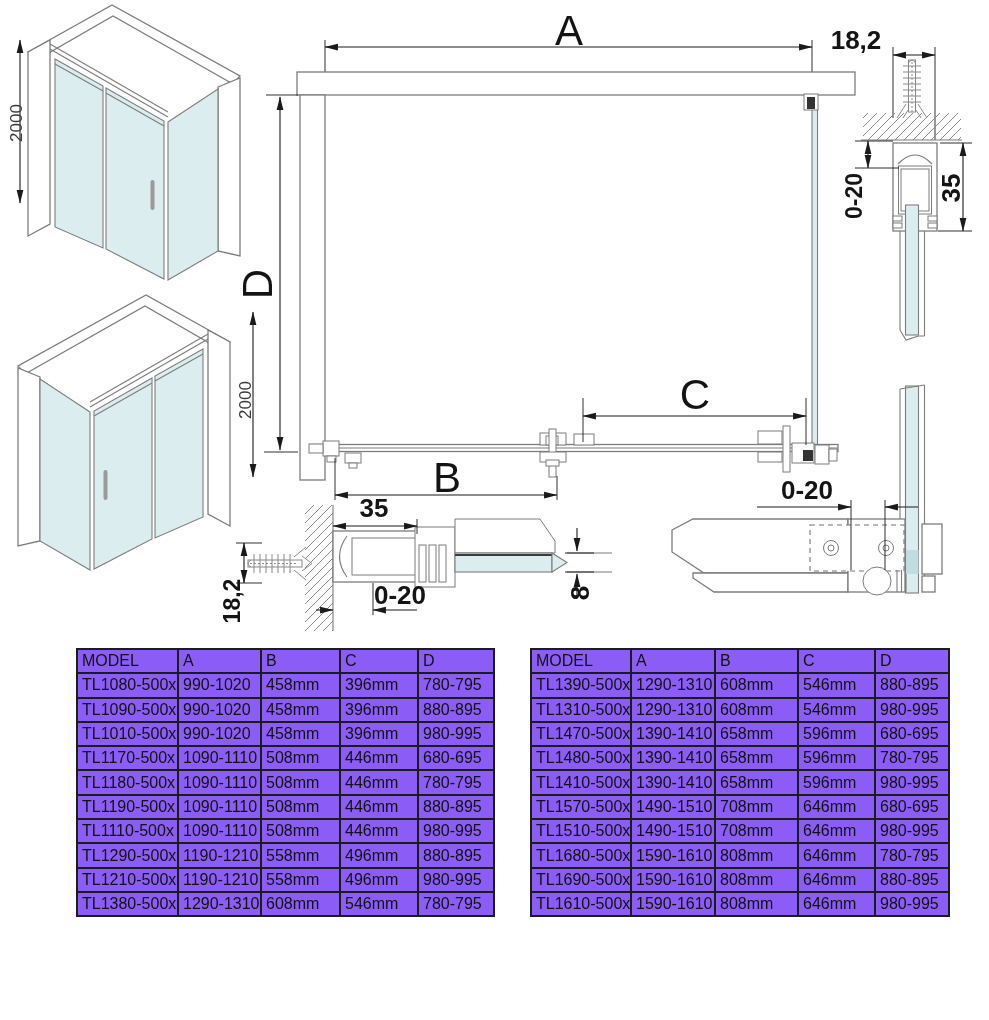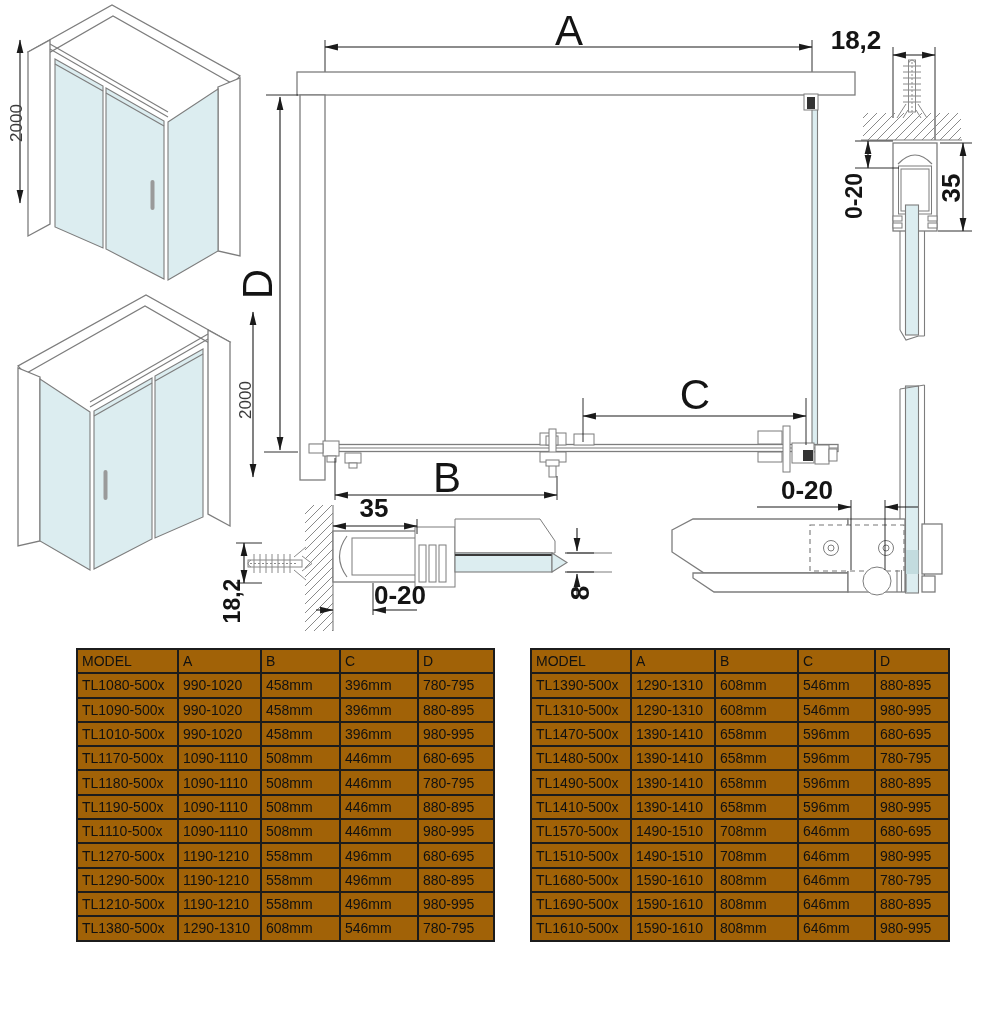--- a/index.html
+++ b/index.html
@@ -13,21 +13,21 @@
   .glass{fill:var(--glass);stroke:var(--line);stroke-width:1.1;}
   .dim{stroke:var(--dim);stroke-width:1.1;fill:none;}
   .ext{stroke:var(--dim);stroke-width:0.9;fill:none;}
   .dash{fill:#fff;stroke:#777;stroke-width:1.1;stroke-dasharray:5 4;}
   .dark{fill:#333;stroke:none;}
   .dimletter{font-size:42px;fill:#141414;}
   .dimnum{font-size:26px;font-weight:700;fill:#141414;}
   .dimnum-s{font-size:23px;font-weight:700;fill:#141414;}
   .isonum{font-size:17px;fill:#3a3a3a;}
   .spec-table{position:absolute;border-collapse:collapse;table-layout:fixed;
-              font-size:14px;color:#111;background:#a16207;padding-left:28px;}
+              font-size:16px;color:#111;background:#8b5cf6;padding-left:28px;}
   .spec-table th,.spec-table td{border:2px solid #1c1c1c;padding:0 0 0 4px;height:22.3px;
               font-weight:400;text-align:left;white-space:nowrap;overflow:hidden;line-height:1;}
   #t-left{left:76px;top:648px;width:417px;}
   #t-right{left:530px;top:648px;width:418px;}
 </style>
 </head>
 <body>
 
 <div class="canvas">
 
@@ -317,27 +317,20 @@
       </tr>
 
       <tr>
         <td>TL1110-500x</td>
         <td>1090-1110</td>
         <td>508mm</td>
         <td>446mm</td>
         <td>980-995</td>
       </tr>
 
-      <tr>
-        <td>TL1270-500x</td>
-        <td>1190-1210</td>
-        <td>558mm</td>
-        <td>496mm</td>
-        <td>680-695</td>
-      </tr>
 
 
       <tr>
         <td>TL1290-500x</td>
         <td>1190-1210</td>
         <td>558mm</td>
         <td>496mm</td>
         <td>880-895</td>
       </tr>
 
@@ -404,27 +397,20 @@
       </tr>
 
       <tr>
         <td>TL1480-500x</td>
         <td>1390-1410</td>
         <td>658mm</td>
         <td>596mm</td>
         <td>780-795</td>
       </tr>
 
-      <tr>
-        <td>TL1490-500x</td>
-        <td>1390-1410</td>
-        <td>658mm</td>
-        <td>596mm</td>
-        <td>880-895</td>
-      </tr>
 
       <tr>
         <td>TL1410-500x</td>
         <td>1390-1410</td>
         <td>658mm</td>
         <td>596mm</td>
         <td>980-995</td>
       </tr>
 
       <tr>

